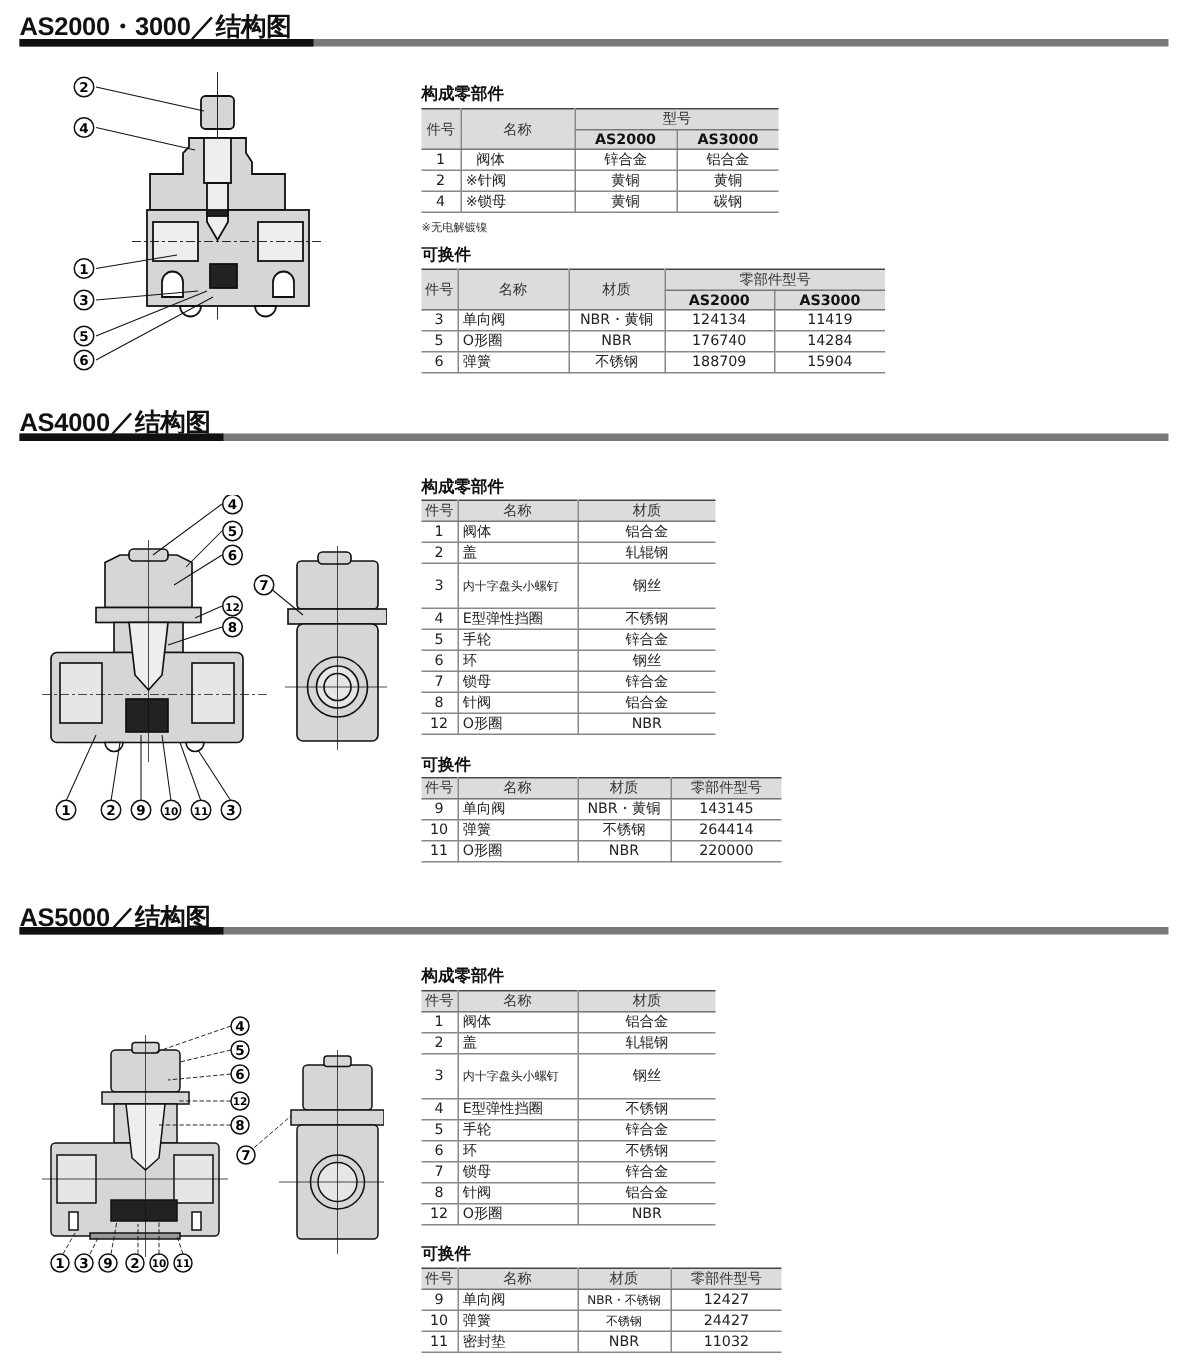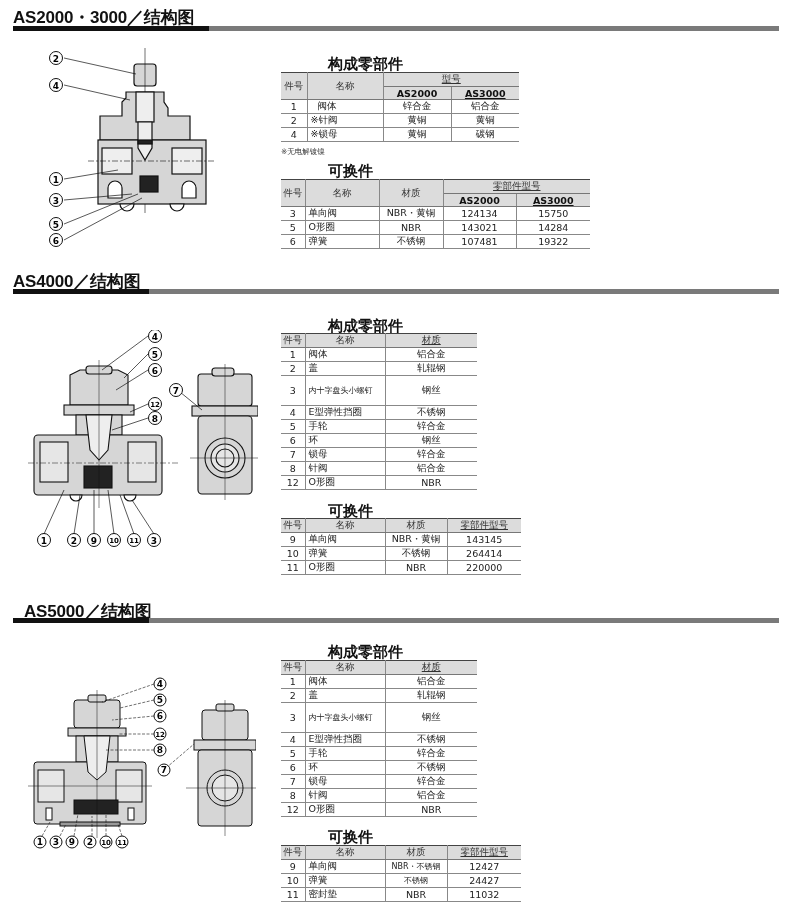--- a/index.html
+++ b/index.html
@@ -11,31 +11,31 @@
     font-family: "Liberation Sans", "DejaVu Sans", sans-serif;
     font-weight: bold; font-size: 17px; letter-spacing: -0.2px; color: #111;
     white-space: nowrap;
   }
   .title-rule { position: absolute; left: 13px; width: 766px; height: 5px; background: #7a7a7a; }
   .title-rule .dark { position: absolute; left: 0; top: 0; height: 5px; background: #111; }
 
   .diagram { position: absolute; }
   .diagram svg { display: block; }
 
-  .tbl-caption { position: absolute; font-weight: bold; font-size: 15px; color: #111; white-space: nowrap; margin-left: 47px; }
+  .tbl-caption { position: absolute; font-weight: bold; font-size: 11px; color: #111; white-space: nowrap; }
   table.parts {
     position: absolute; border-collapse: collapse; font-size: 9.5px; color: #222;
     border-top: 1.5px solid #444; border-bottom: 1.5px solid #555;
   }
   table.parts th {
     background: #dcdcdc; font-weight: normal; text-align: center; color: #333;
     border-bottom: 1px solid #777; border-right: 1px solid #888; padding: 0 2px; height: 13px;
   }
   table.parts th.sub { font-weight: bold; color: #111; }
-  table.parts th:last-child { border-right: none; text-decoration: underline; }
+  table.parts th:last-child { border-right: none; }
   table.parts td {
     border-bottom: 1px solid #888; border-right: 1px solid #888; padding: 0 3px; height: 13px; white-space: nowrap;
   }
   table.parts td:last-child { border-right: none; }
   table.parts td.c { text-align: center; }
   table.parts td.l { text-align: left; }
   table.parts td.small { font-size: 8px; }
   table.parts tr.tall td { height: 30px; }
   .note { position: absolute; font-size: 7.5px; color: #333; white-space: nowrap; }
 
@@ -157,35 +157,35 @@
   </tr>
   <tr>
     <th class="sub">AS2000</th>
     <th class="sub">AS3000</th>
   </tr>
   <tr>
     <td class="c">3</td>
     <td class="l">单向阀</td>
     <td class="c">NBR・黄铜</td>
     <td class="c">124134</td>
-    <td class="c">15750</td>
+    <td class="c">11419</td>
   </tr>
   <tr>
     <td class="c">5</td>
     <td class="l">O形圈</td>
     <td class="c">NBR</td>
-    <td class="c">143021</td>
+    <td class="c">176740</td>
     <td class="c">14284</td>
   </tr>
   <tr>
     <td class="c">6</td>
     <td class="l">弹簧</td>
     <td class="c">不锈钢</td>
-    <td class="c">107481</td>
-    <td class="c">19322</td>
+    <td class="c">188709</td>
+    <td class="c">15904</td>
   </tr>
 </tbody>
   </table>
 
 <div class="section-title" style="top:270px;">AS4000／结构图</div>
 <div class="title-rule" style="top:289px;">
     <div class="dark" style="width:136px;"></div>
   </div>
 
 <div class="diagram" style="left:28px; top:330px;">
@@ -351,21 +351,21 @@
       </tr>
   <tr>
         <td class="c">11</td>
         <td class="l">O形圈</td>
         <td class="c">NBR</td>
         <td class="c">220000</td>
       </tr>
 </tbody>
   </table>
 
-<div class="section-title" style="top:600px;margin-left:11px;">AS5000／结构图</div>
+<div class="section-title" style="top:600px;">AS5000／结构图</div>
 <div class="title-rule" style="top:618px;">
     <div class="dark" style="width:136px;"></div>
   </div>
 
 <div class="diagram" style="left:26px; top:676px;">
   <svg width="230" height="180" viewBox="0 0 230 180">
     <g stroke="#111" stroke-width="1" fill="#d6d6d6">
       <rect x="48" y="24" width="46" height="28" rx="3"></rect>
       <rect x="62" y="19" width="18" height="7" rx="2"></rect>
       <rect x="42" y="52" width="58" height="8"></rect>

